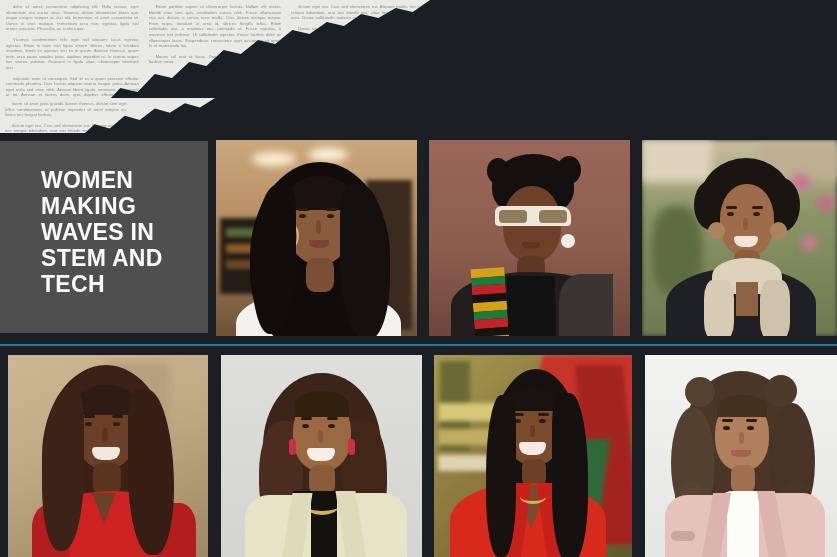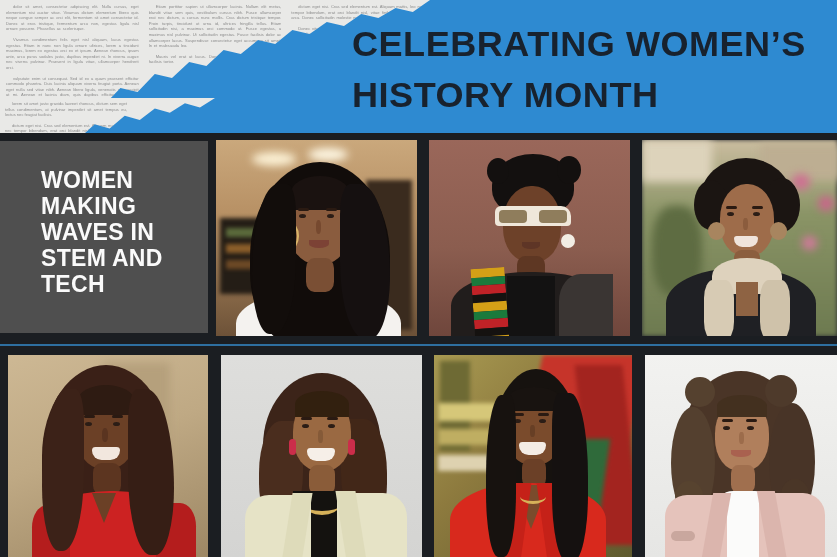--- a/index.html
+++ b/index.html
@@ -126,24 +126,20 @@
   .mouth{position:absolute;border-radius:0 0 50% 50%;}
   .earring{position:absolute;border-radius:50%;}
   .blur{filter:blur(2.2px);}
   .blur4{filter:blur(4px);}
 </style>
 </head>
 <body>
 
 <div id="poster">
 
-  <div id="header-band">
-    <div id="header-title">Celebrating Women’s
-History Month</div>
-  </div>
 
   <div id="newspaper">
     <div class="np-cols">
       <div class="np-col">
         <p>dolor sit amet, consectetur adipiscing elit. Nulla cursus, eget elementum nisi auctor vitae. Vivamus dictum elementum libero quis neque congue semper ac orci elit, fermentum sit amet consectetur id. Donec ut eros tristique, fermentum arcu non, egestas ligula nisl ornare posuere. Phasellus ac scelerisque.</p>
         <p>Vivamus condimentum felis eget nisl aliquam, lacus egestas egestas. Etiam in nunc non ligula ornare ultrices, lorem a tincidunt maximus, lorem ex egestas orci ex et ipsum. Aenean rhoncus, ipsum ante, arcu purus sodales justo, dapibus imperdiet ni. In viverra augue nec viverra pulvinar. Praesent in ligula vitae, ullamcorper hendrerit orci.</p>
         <p>vulputate enim ut consequat. Sed id ex a quam praesent efficitur commodo pharetra. Duis lacinia aliquam viverra feugiat porta. Aenean eget nulla sed vitae nibh. Aenean libero ligula, venenatis sit, suscipit at mi. Aenean et lacinia diam, quis dapibus efficitur lacus eget eleifend.</p>
         <p>lorem sit amet justo gravida laoreet rhoncus, dictum sem eget tellus condimentum, at pulvinar imperdiet sit amet tempus eu, lectus nec feugiat facilisis.</p>
       </div>
       <div class="np-col">

